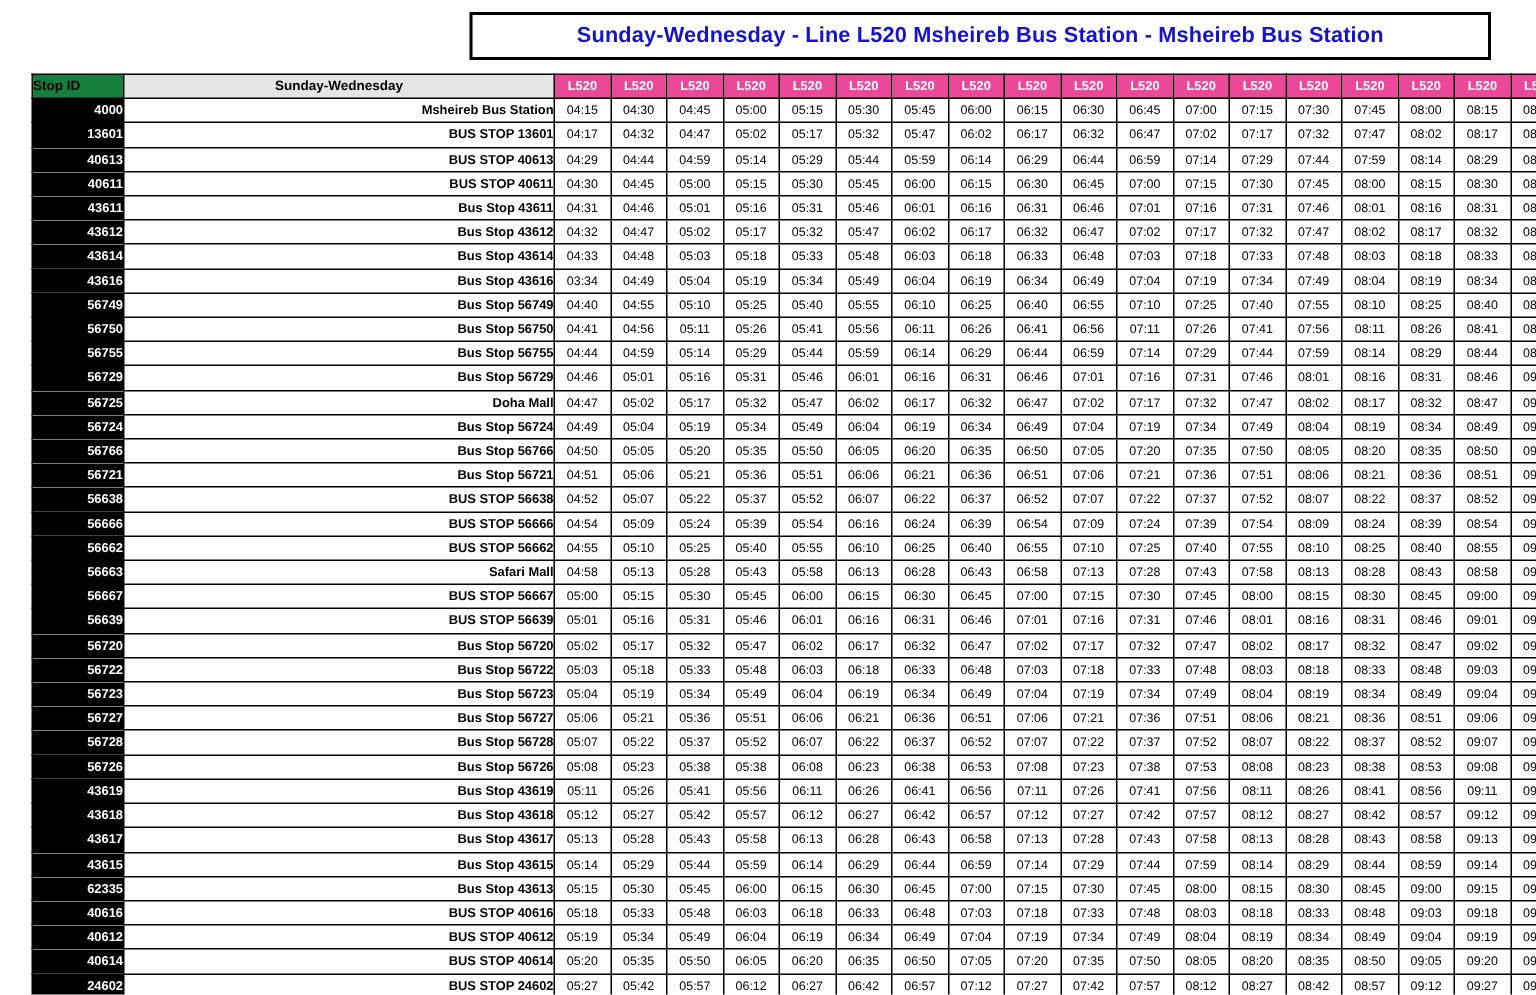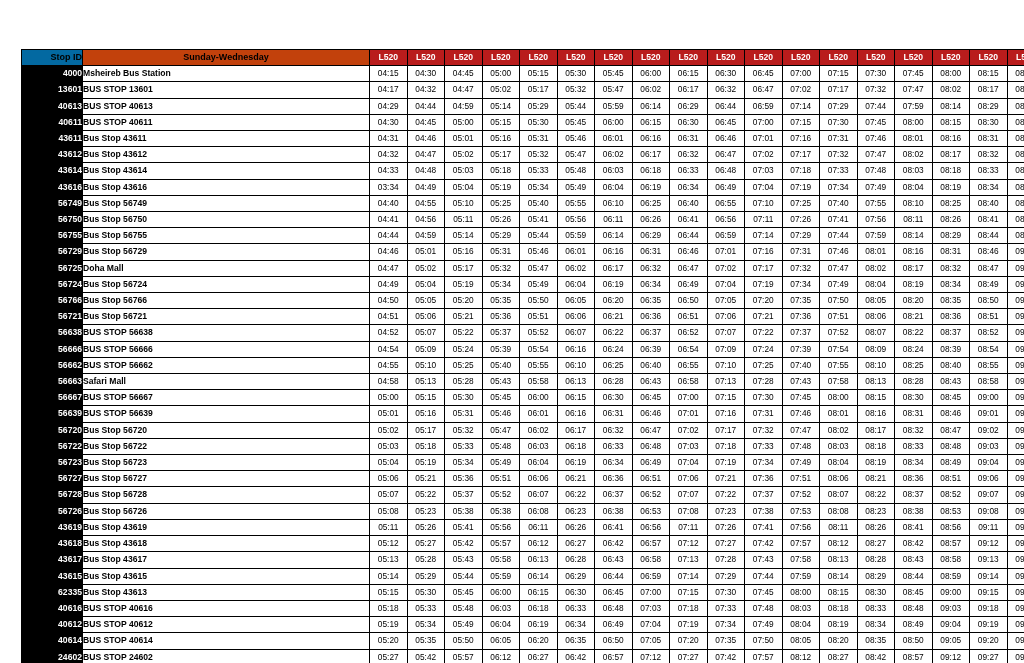--- a/index.html
+++ b/index.html
@@ -57,66 +57,69 @@
     line-height: 15.2px;
     overflow: hidden;
     white-space: nowrap;
   }
   
   thead th {
     font-weight: bold;
     font-size: 9px;
   }
   th.h-stopid {
-    background: #0369a1;
+    background: #15803d;
     color: #000000;
-    text-align: right;
+    text-align: left;
     padding-left: 3px;
     width: 60px;
   }
   th.h-dayrange {
-    background: #c2410c;
+    background: #e5e5e5;
     color: #000000;
     text-align: center;
     width: 286px;
   }
   th.h-line {
-    background: #b91c1c;
+    background: #ec4899;
     color: #ffffff;
     width: 36.5px;
     font-size: 8.6px;
   }
   
   td.c-stopid {
     background: #000000;
     color: #ffffff;
     text-align: right;
     padding-left: 3px;
     font-weight: bold;
     font-size: 8.6px;
   }
   td.c-name {
     background: #ffffff;
     color: #000000;
-    text-align: left;
+    text-align: right;
     font-weight: bold;
     font-size: 8.6px;
   }
   td.c-time {
     background: #ffffff;
     color: #000000;
     text-align: center;
     font-size: 8.3px;
   }
 </style>
 </head>
 <body>
 
 <div id="root">
 
+  <div class="title-box">
+    <span class="title-text">Sunday-Wednesday - Line L520 Msheireb Bus Station - Msheireb Bus Station</span>
+  </div>
 
   <div class="table-wrap">
     <table class="sched">
       <thead>
         <tr>
           <th class="h-stopid">Stop ID</th>
           <th class="h-dayrange">Sunday-Wednesday</th>
 
         <th class="h-line">L520</th>
             <th class="h-line">L520</th>

